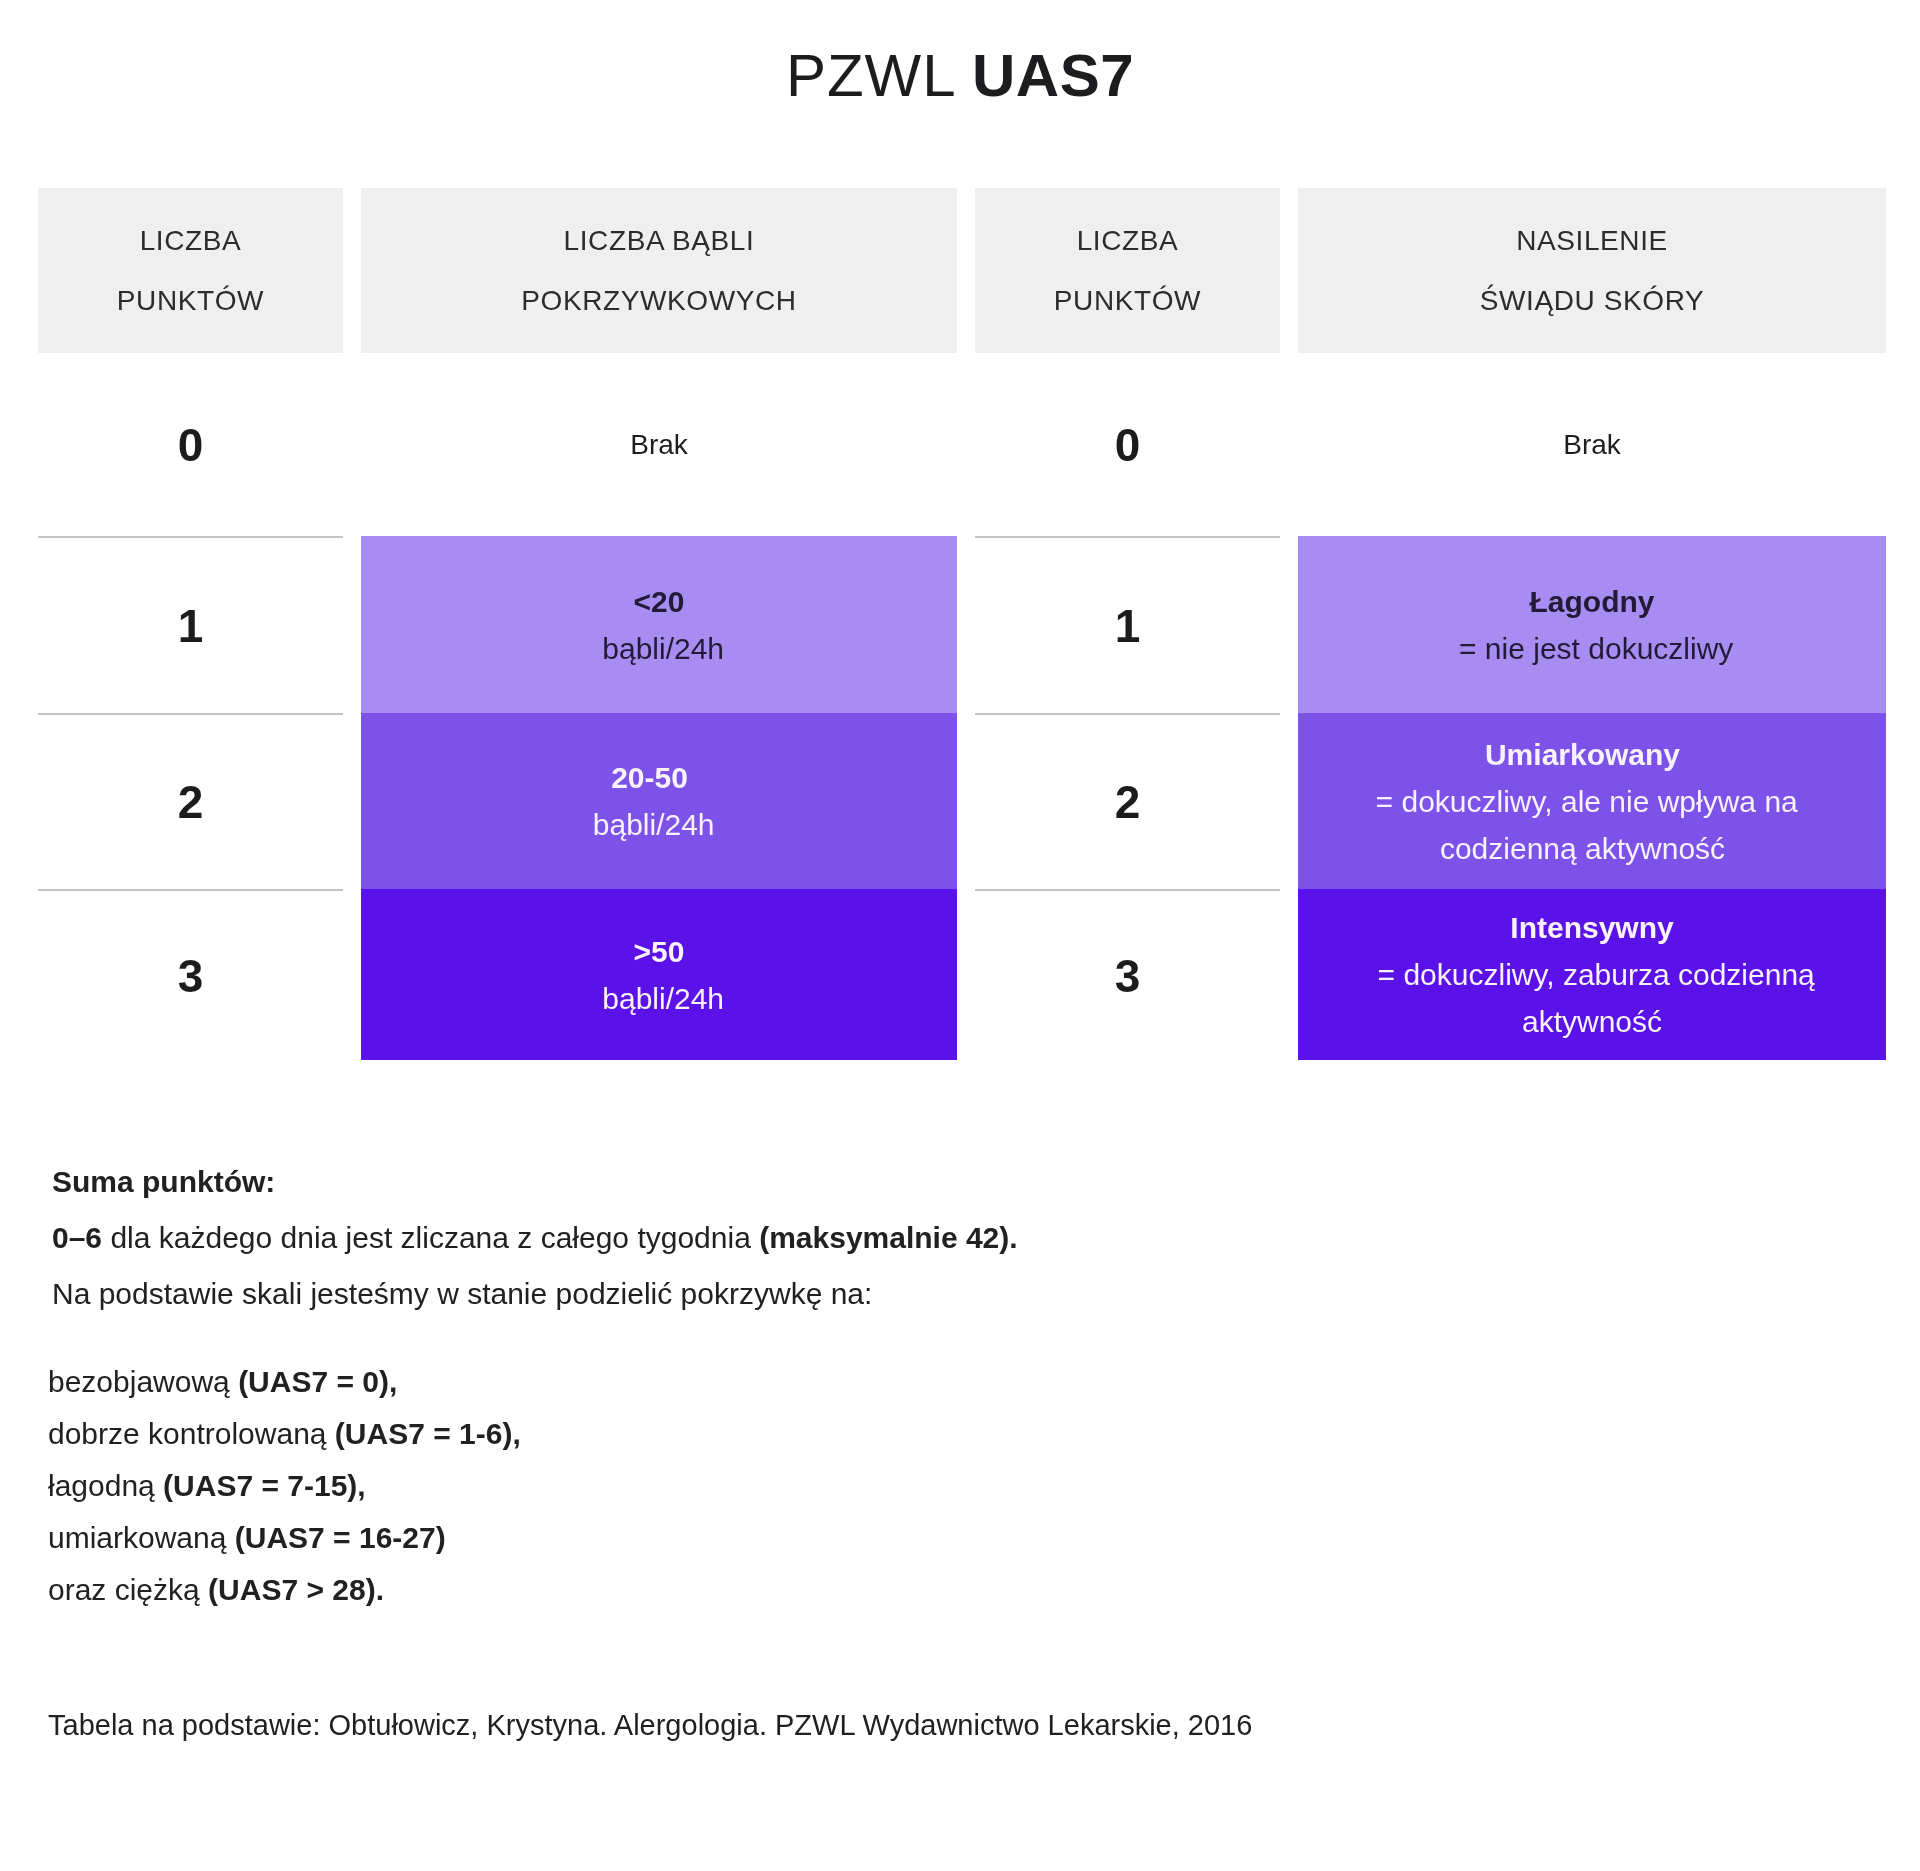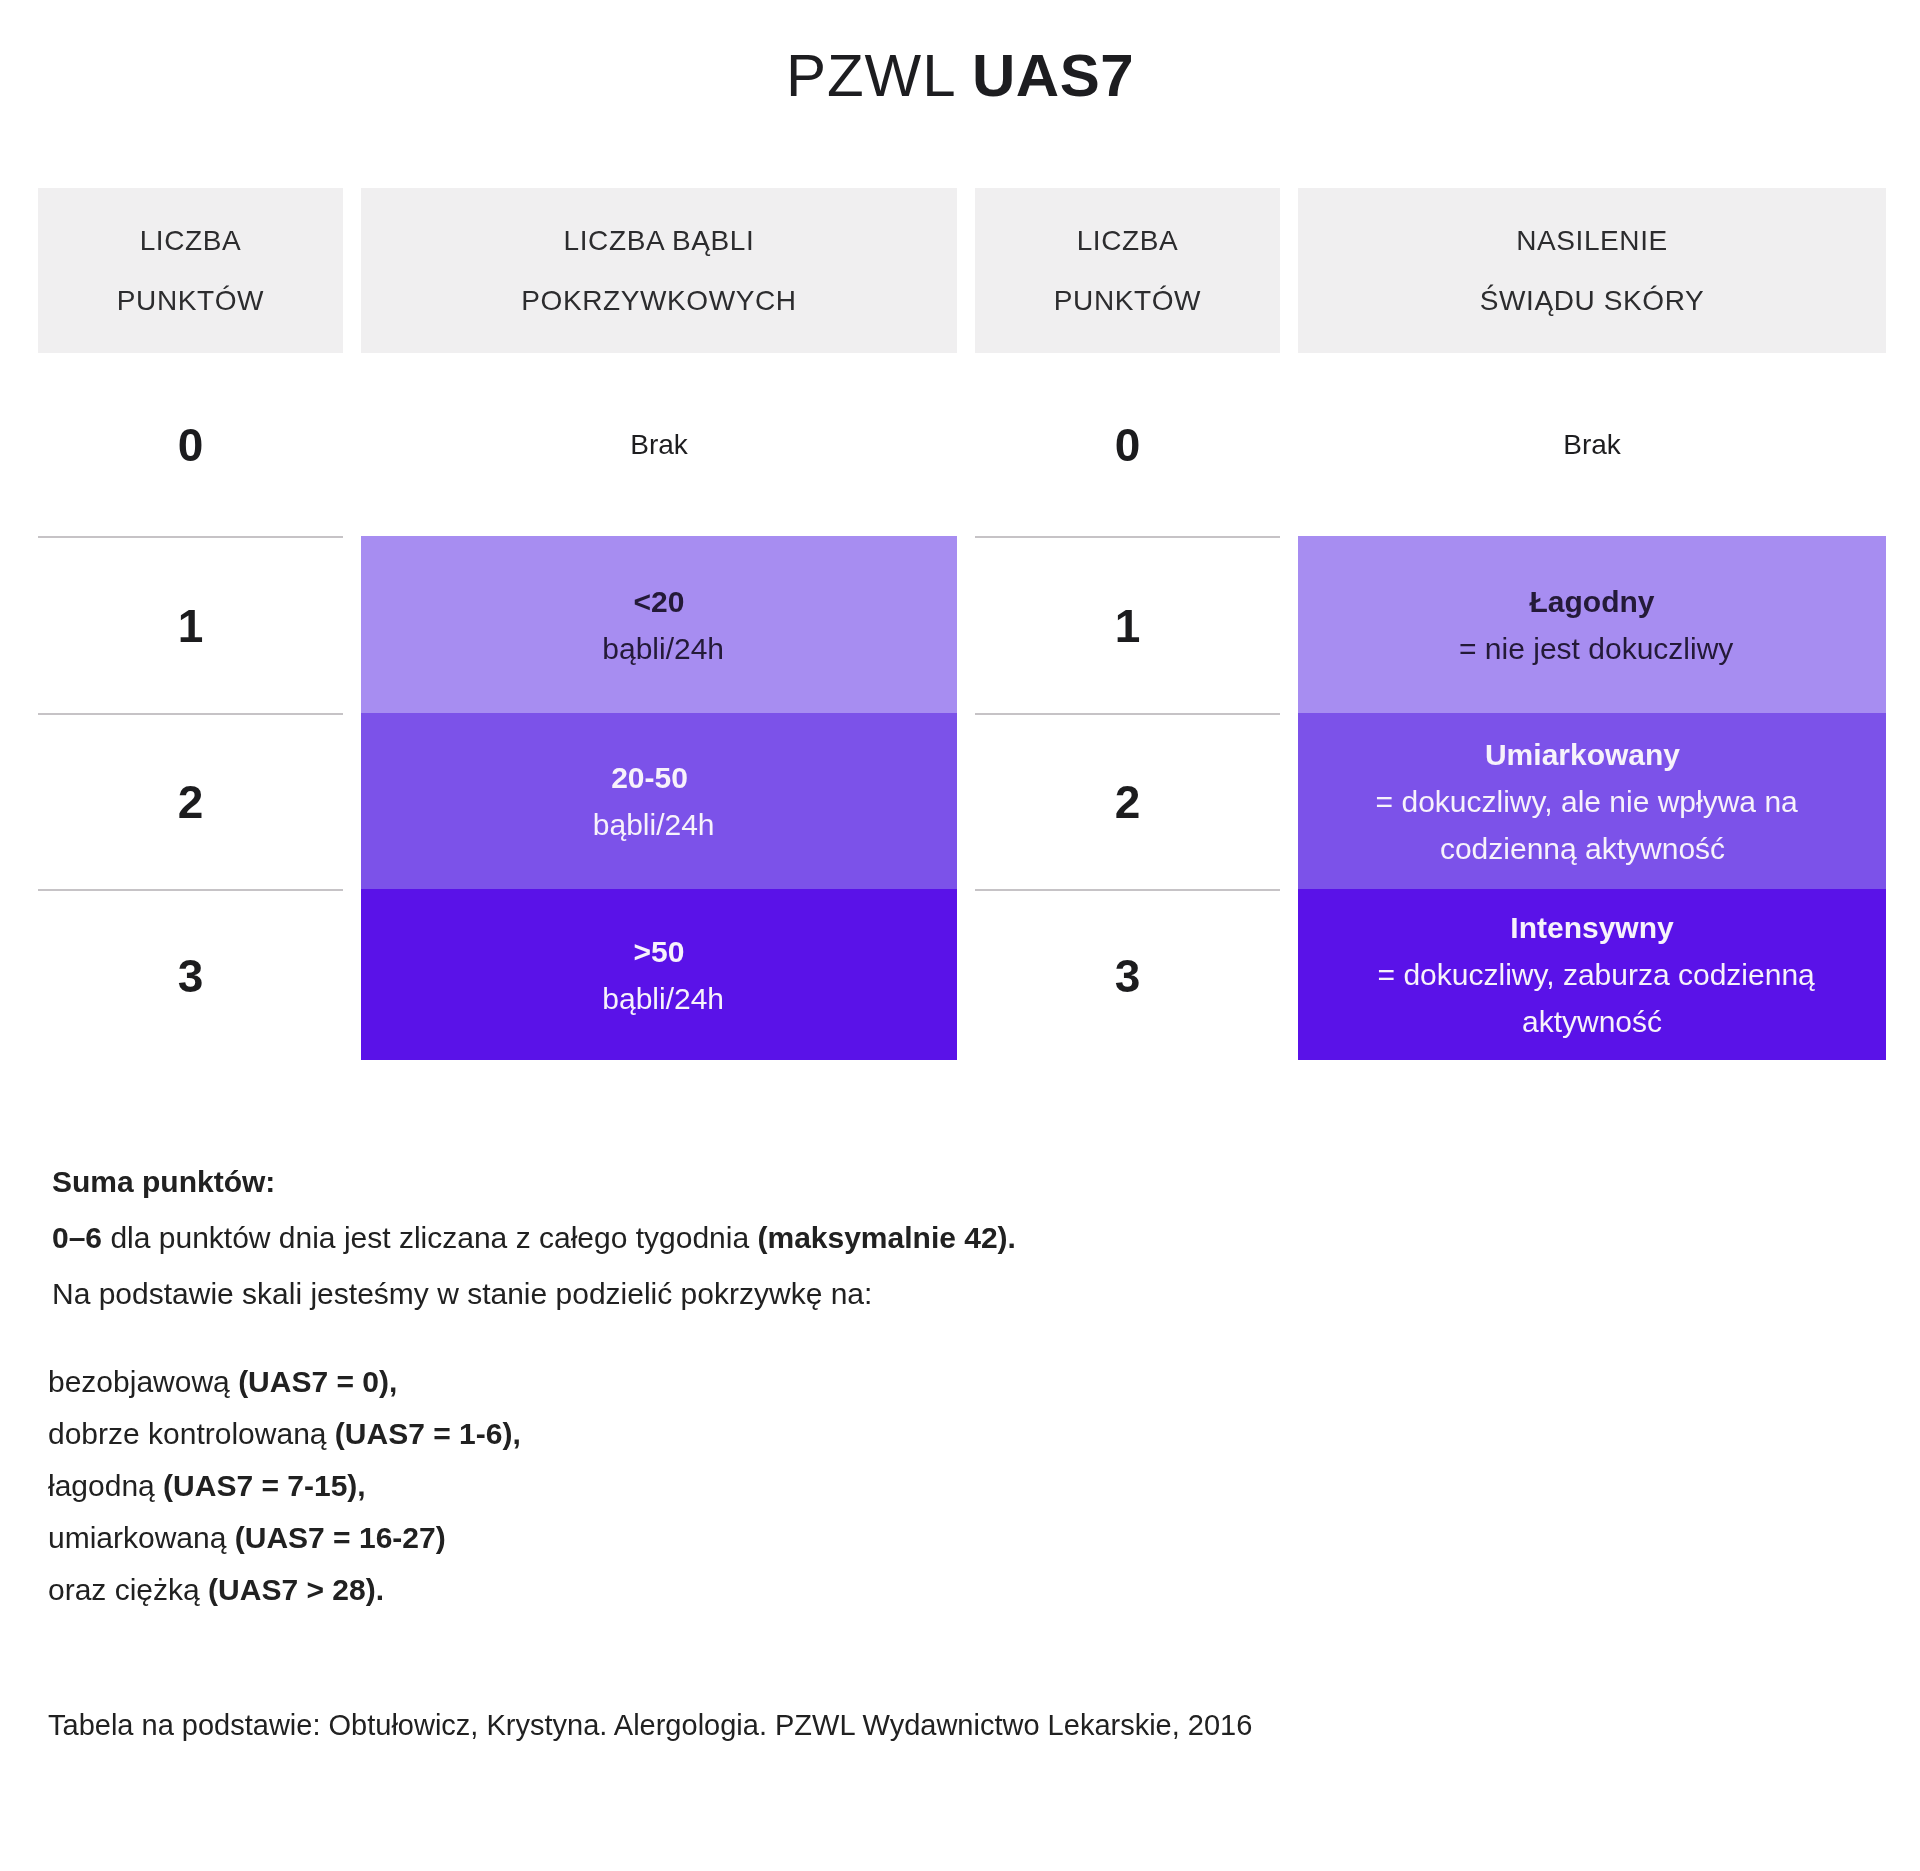--- a/index.html
+++ b/index.html
@@ -138,21 +138,21 @@
   <div class="num div">3</div>
   <div class="pcell r3">
       <strong>Intensywny</strong>
       <span> = dokuczliwy, zaburza codzienną aktywność</span>
     </div>
 
 </div>
 
 <div class="notes">
   <p class="sum"><strong>Suma punktów:</strong></p>
-  <p class="sum"><strong>0–6</strong><span> dla punktów dnia jest zliczana z całego tygodnia </span><strong>(maksymalnie 42).</strong></p>
+  <p class="sum"><strong>0–6</strong><span> dla każdego dnia jest zliczana z całego tygodnia </span><strong>(maksymalnie 42).</strong></p>
 
   <p class="intro">Na podstawie skali jesteśmy w stanie podzielić pokrzywkę na:</p>
 
   <ul class="classification">
     <li><span>bezobjawową </span><strong>(UAS7 = 0),</strong></li>
     <li><span>dobrze kontrolowaną </span><strong>(UAS7 = 1-6),</strong></li>
     <li><span>łagodną </span><strong>(UAS7 = 7-15),</strong></li>
     <li><span>umiarkowaną </span><strong>(UAS7 = 16-27)</strong></li>
     <li><span>oraz ciężką </span><strong>(UAS7 &gt; 28).</strong></li>
   </ul>

